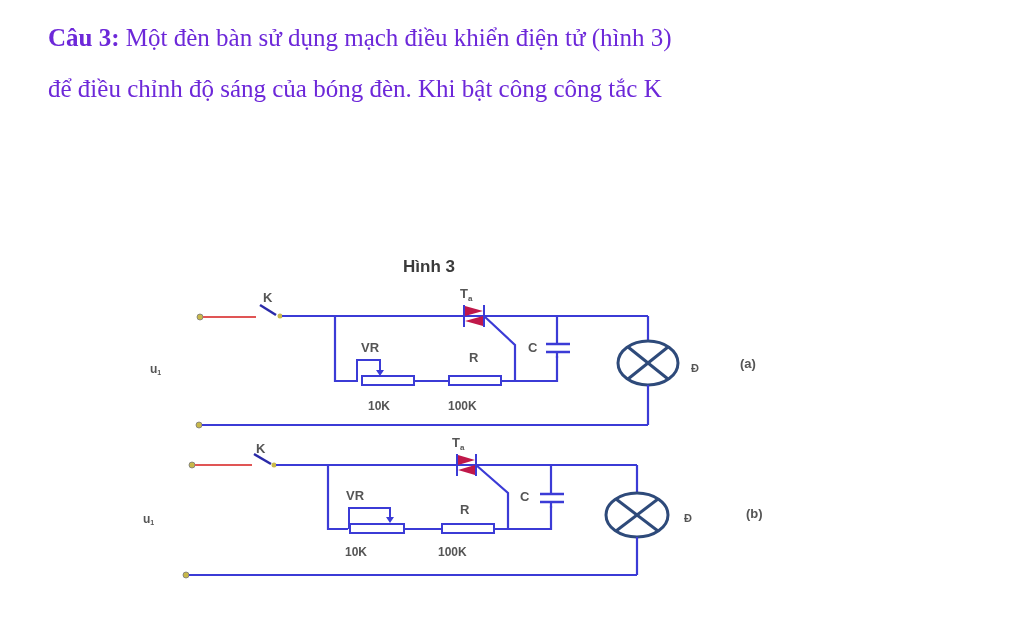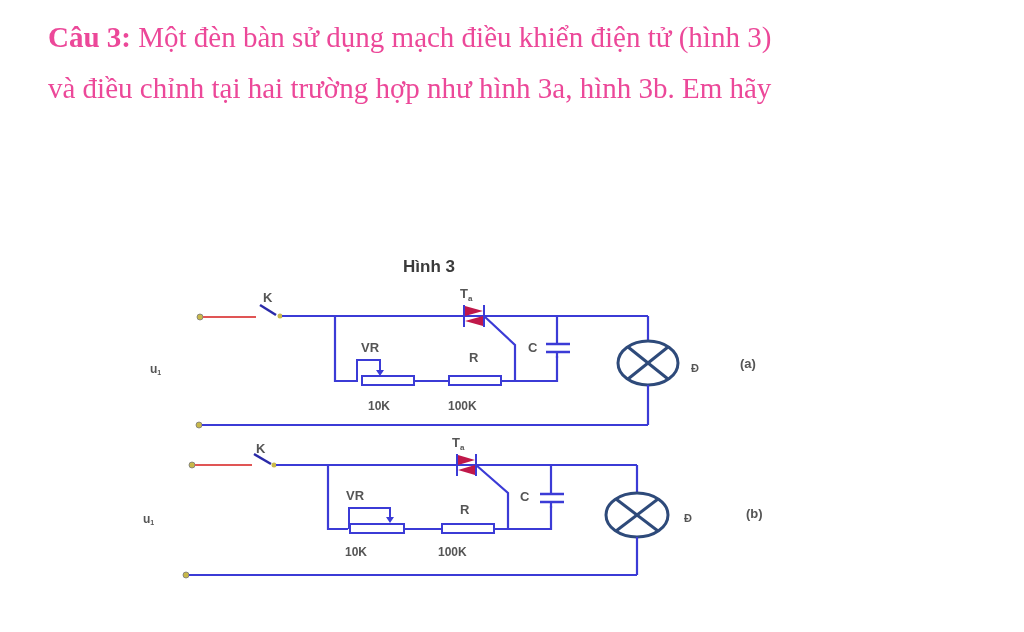--- a/index.html
+++ b/index.html
@@ -1,33 +1,33 @@
 <!DOCTYPE html>
 <html><head>
 <meta charset="utf-8">
 <style>
   html, body { margin:0; padding:0; background:#ffffff; }
   body { width:1024px; height:632px; position:relative; overflow:hidden; }
   .question {
     position:absolute; left:48px; top:12px; width:970px;
     font-family:"Liberation Serif","DejaVu Serif",serif;
-    font-size:29px; line-height:51px; color:#ec4899;
+    font-size:25px; line-height:51px; color:#6d28d9;
   }
   .question .line { display:block; white-space:nowrap; }
   .question b { font-weight:bold; }
   svg.circuit { position:absolute; left:0; top:0; }
   .lbl { font-family:"Liberation Sans","DejaVu Sans",sans-serif; fill:#555; font-weight:bold; }
   .title-lbl { font-family:"Liberation Sans","DejaVu Sans",sans-serif; fill:#3a3a3a; font-size:17px; font-weight:bold; }
 </style>
 </head>
 <body>
 
 <div class="question">
   <span class="line"><b>Câu 3:</b><span> Một đèn bàn sử dụng mạch điều khiển điện tử (hình 3)</span></span>
-  <span class="line">và điều chỉnh tại hai trường hợp như hình 3a, hình 3b. Em hãy</span>
+  <span class="line">để điều chỉnh độ sáng của bóng đèn. Khi bật công công tắc K</span>
 </div>
 
 <svg class="circuit" width="1024" height="632" viewBox="0 0 1024 632">
   <text class="title-lbl" x="403" y="272">Hình 3</text>
 
   <g>
 
     <circle cx="200" cy="317" r="3" fill="#c8b84a" stroke="#777" stroke-width="0.8"></circle>
     <line x1="203" y1="317" x2="256" y2="317" stroke="#e05555" stroke-width="2"></line>
     <line x1="260" y1="305" x2="276" y2="315" stroke="#2a2aa8" stroke-width="2.5"></line>

